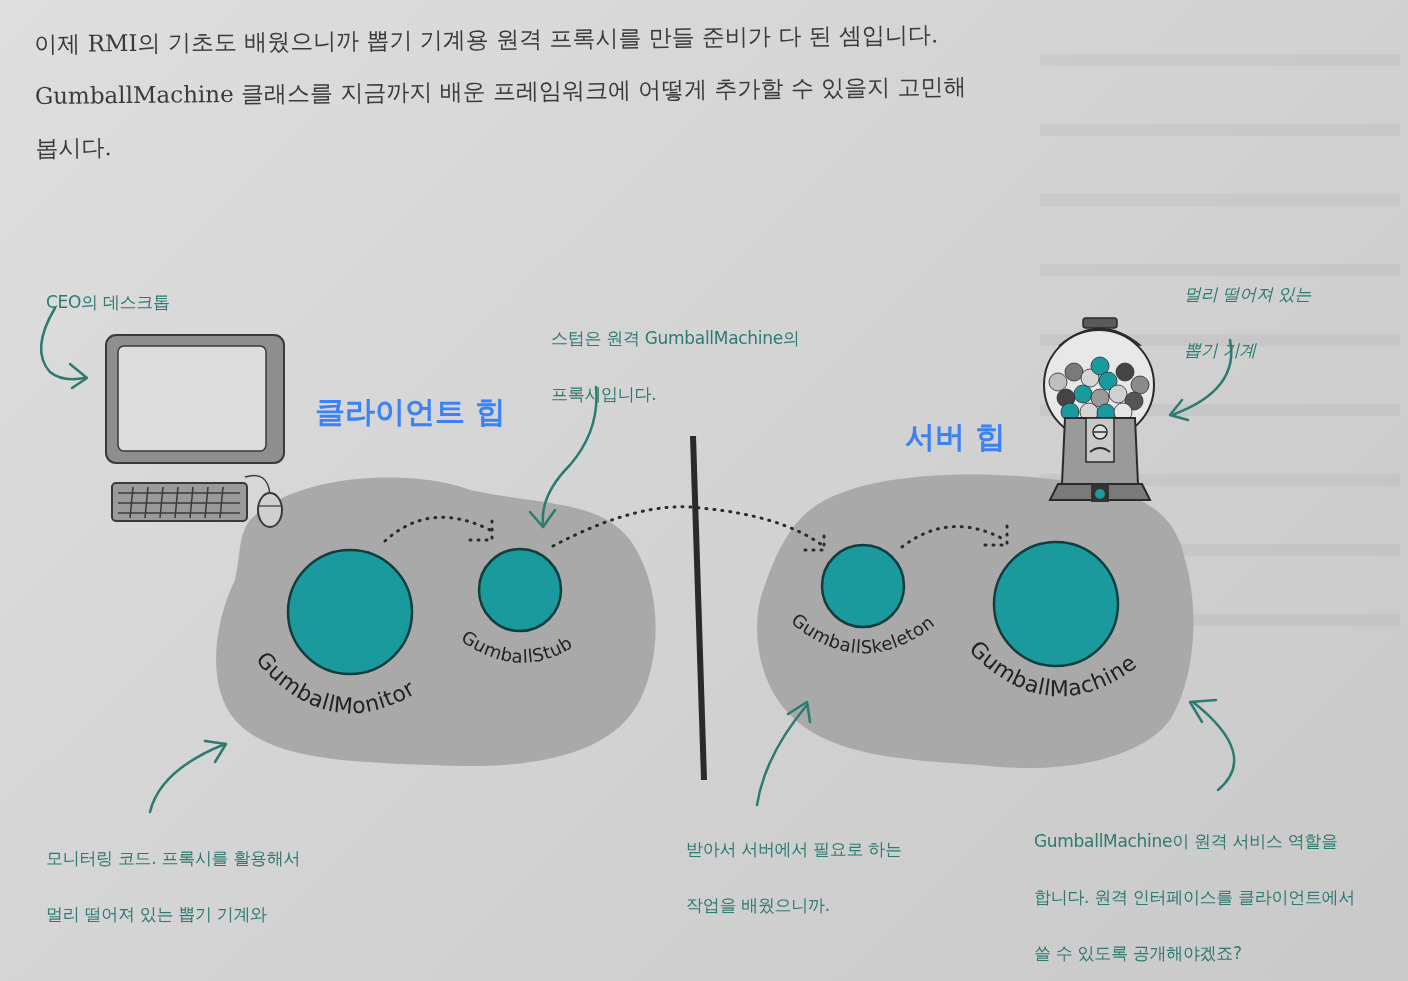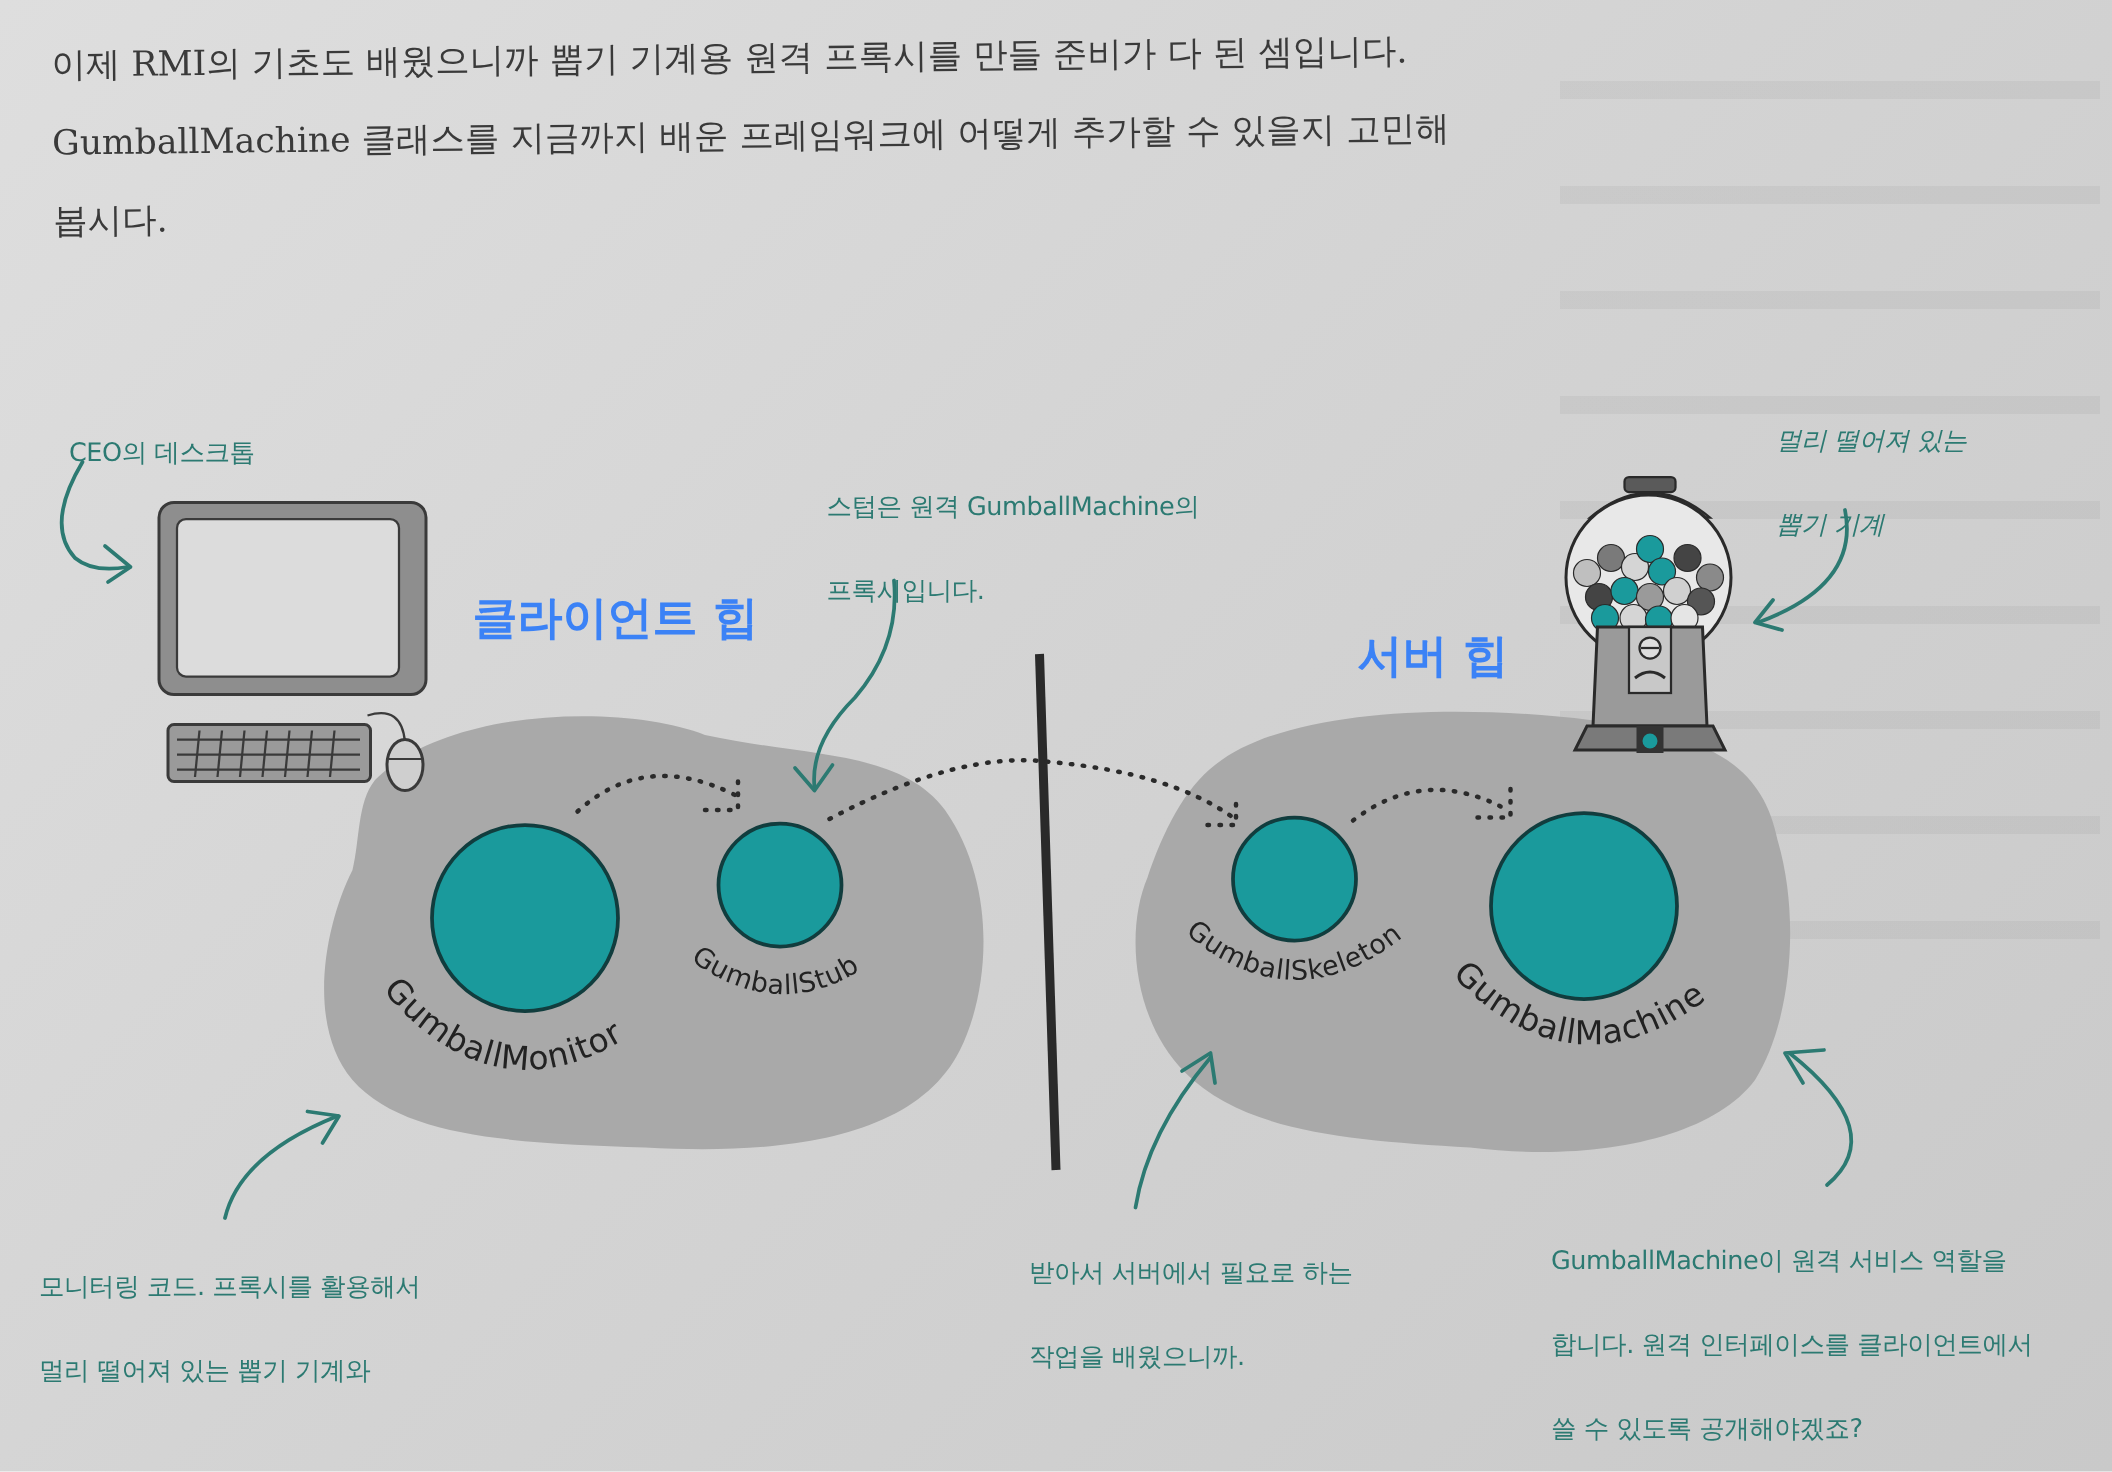--- a/index.html
+++ b/index.html
@@ -178,21 +178,21 @@
   <div class="note" style="left:535px; top:302px;">
     <p>스텁은 원격 GumballMachine의</p>
     <p>프록시입니다.</p>
   </div>
 
   <div class="note" style="left:1168px; top:258px;font-style:italic;">
     <p>멀리 떨어져 있는</p>
     <p>뽑기 기계</p>
   </div>
 
-  <div class="note" style="left:10px; top:822px;">
+  <div class="note" style="left:30px; top:822px;">
     <p>모니터링 코드. 프록시를 활용해서</p>
     <p>멀리 떨어져 있는 뽑기 기계와</p>
   </div>
 
   <div class="note" style="left:670px; top:813px;">
     <p>받아서 서버에서 필요로 하는</p>
     <p>작업을 배웠으니까.</p>
   </div>
 
   <div class="note" style="left:1018px; top:805px;">

